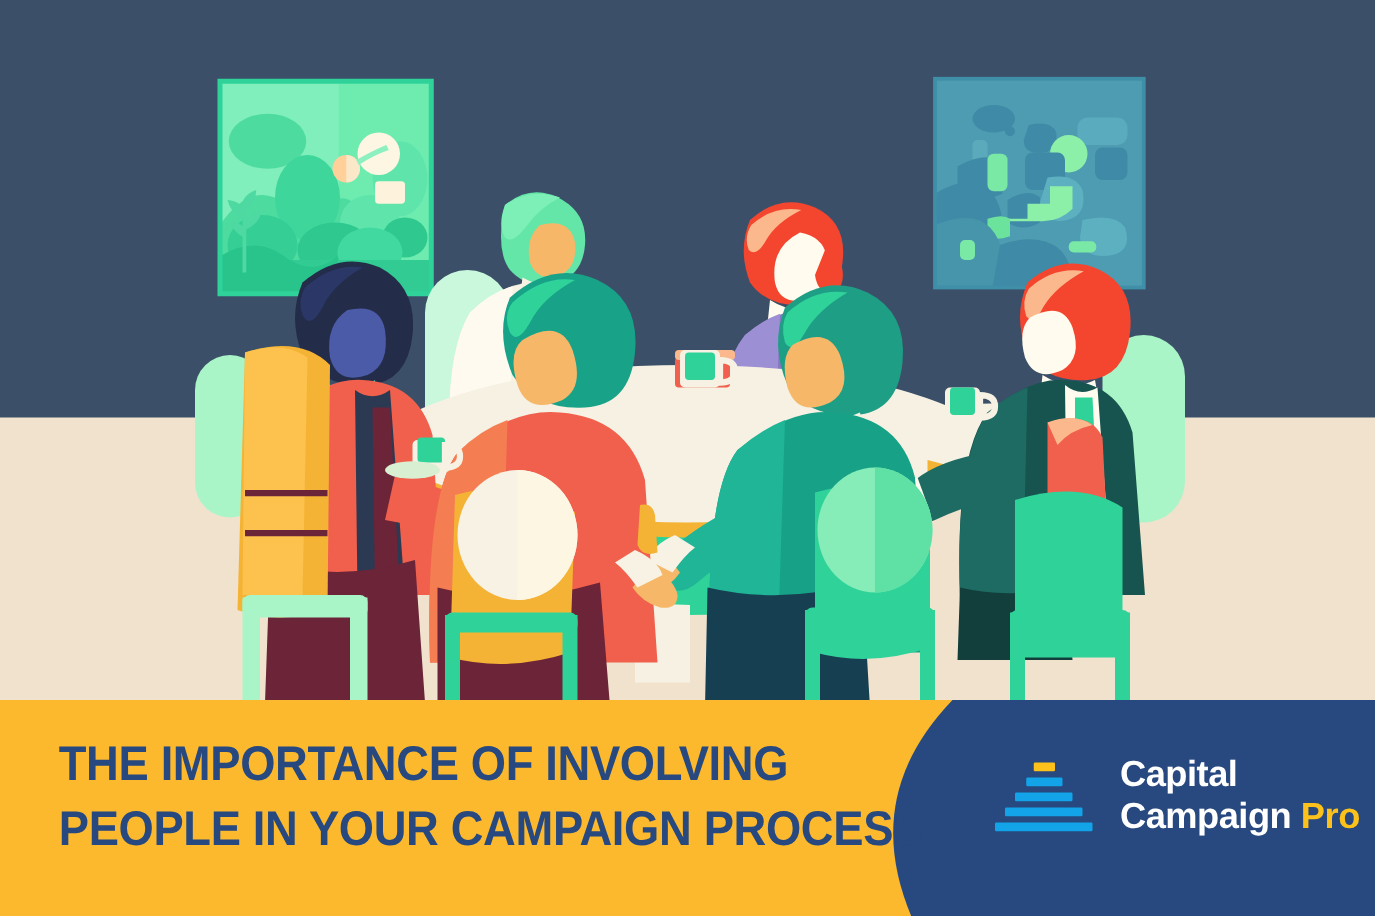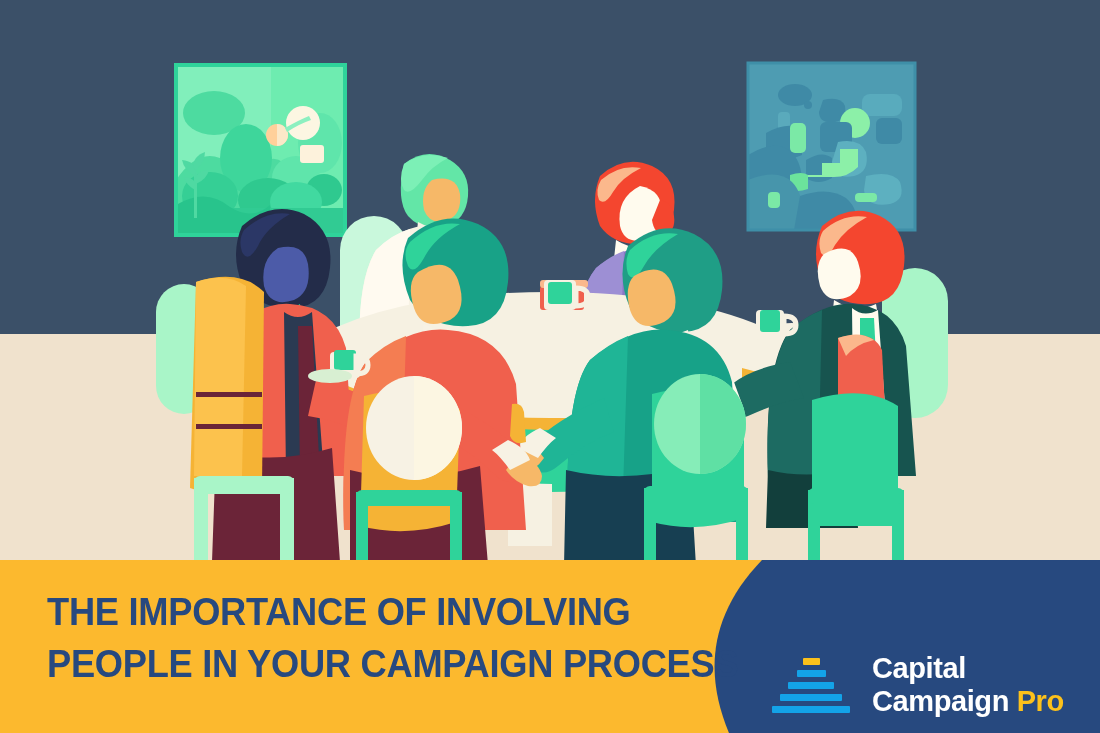--- a/index.html
+++ b/index.html
@@ -6,21 +6,21 @@
   body{font-family:"Liberation Sans",sans-serif;}
   .stage{position:relative;width:1100px;height:733px;overflow:hidden;background:#3b5068;}
   .scene{position:absolute;left:0;top:0;width:1100px;height:565px;overflow:hidden;}
   .scene svg{display:block;}
   .banner{position:absolute;left:0;top:560px;width:1100px;height:222px;overflow:hidden;background:#fcb92e;}
   .banner svg.bg{position:absolute;left:0;top:0;}
   .title{position:absolute;left:47px;top:26px;width:660px;color:#27497f;
          font-family:"Liberation Sans",sans-serif;font-weight:bold;font-size:39px;
          line-height:52px;letter-spacing:-0.3px;transform:scaleX(0.93);transform-origin:left top;}
   .title div{white-space:nowrap;}
-  .logo{position:absolute;left:772px;top:44px;display:flex;align-items:center;gap:22px;margin-top:48px;}
+  .logo{position:absolute;left:796px;top:44px;display:flex;align-items:center;gap:22px;}
   .pyramid{display:flex;flex-direction:column;align-items:center;gap:5px;width:78px;}
   .pyramid i{display:block;height:7px;border-radius:1px;background:#13a3e8;}
   .pyramid i.top{background:#fcc11b;width:17px;}
   .pyramid i.b2{width:29px;}
   .pyramid i.b3{width:46px;}
   .pyramid i.b4{width:62px;}
   .pyramid i.b5{width:78px;}
   .wordmark{color:#ffffff;font-family:"Liberation Sans",sans-serif;font-weight:bold;
             font-size:29px;line-height:33px;letter-spacing:-0.4px;}
   .wordmark .pro{color:#fcc11b;text-align:center;}

